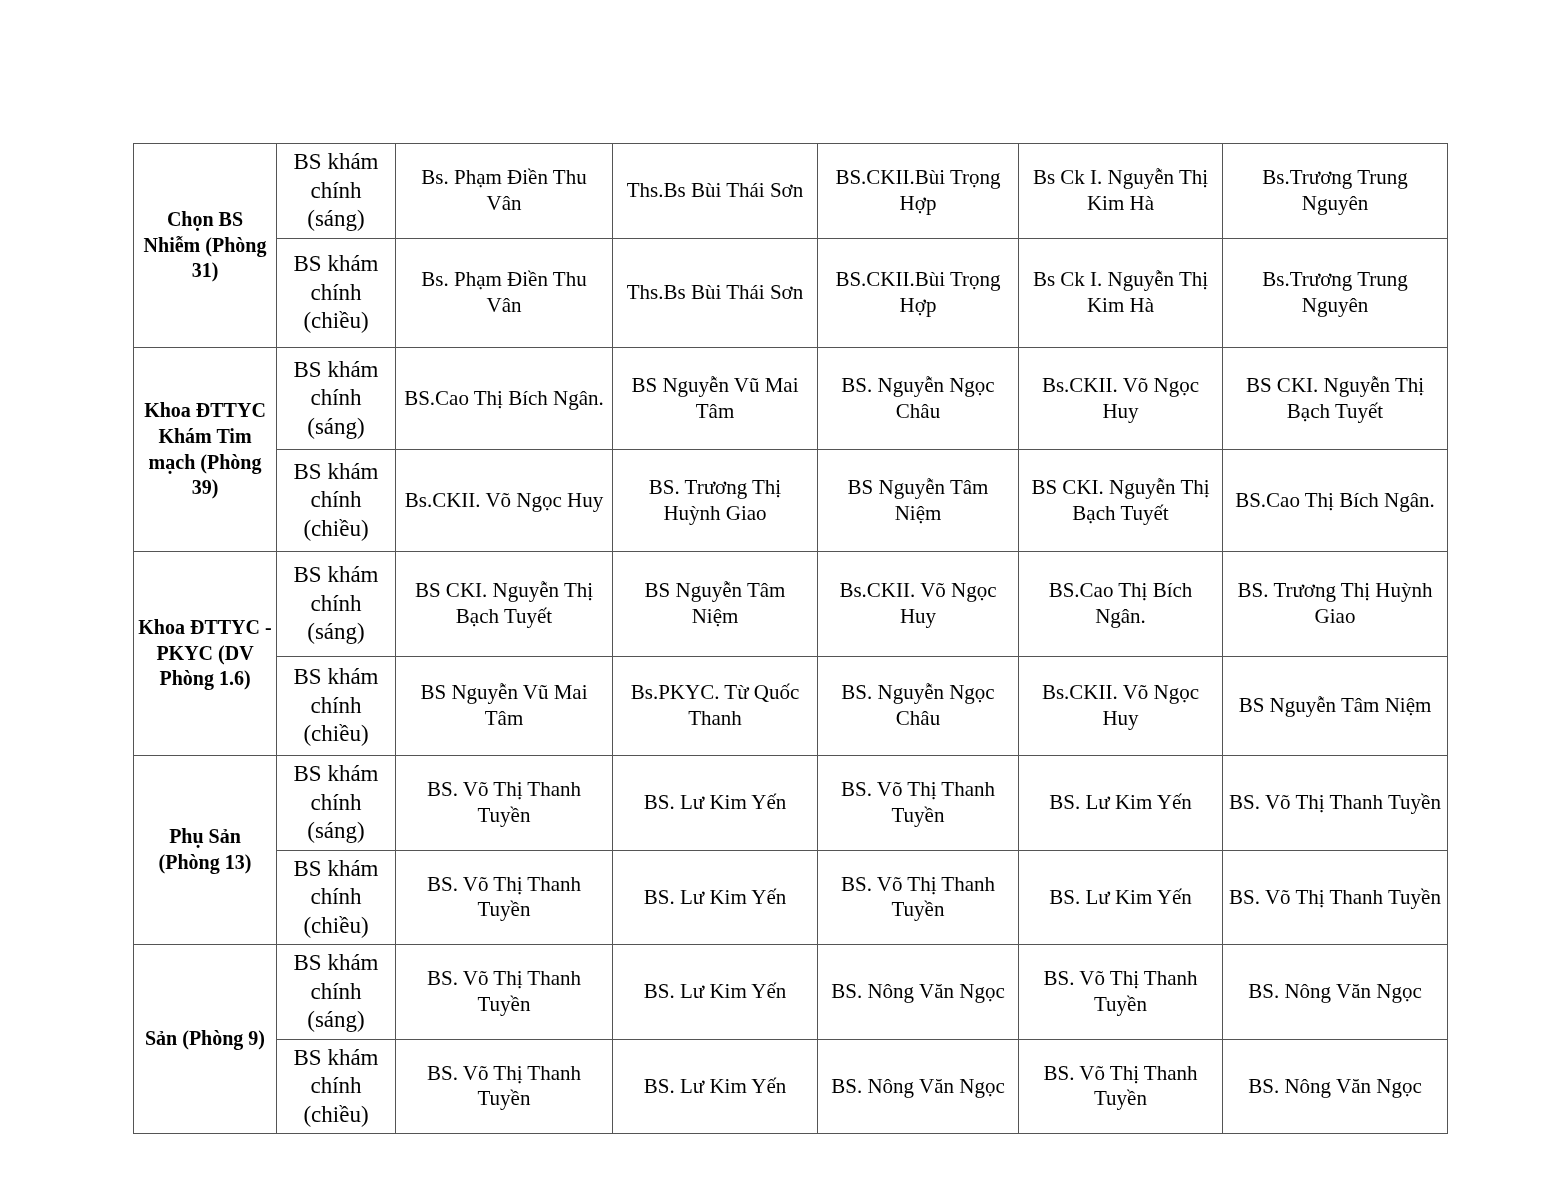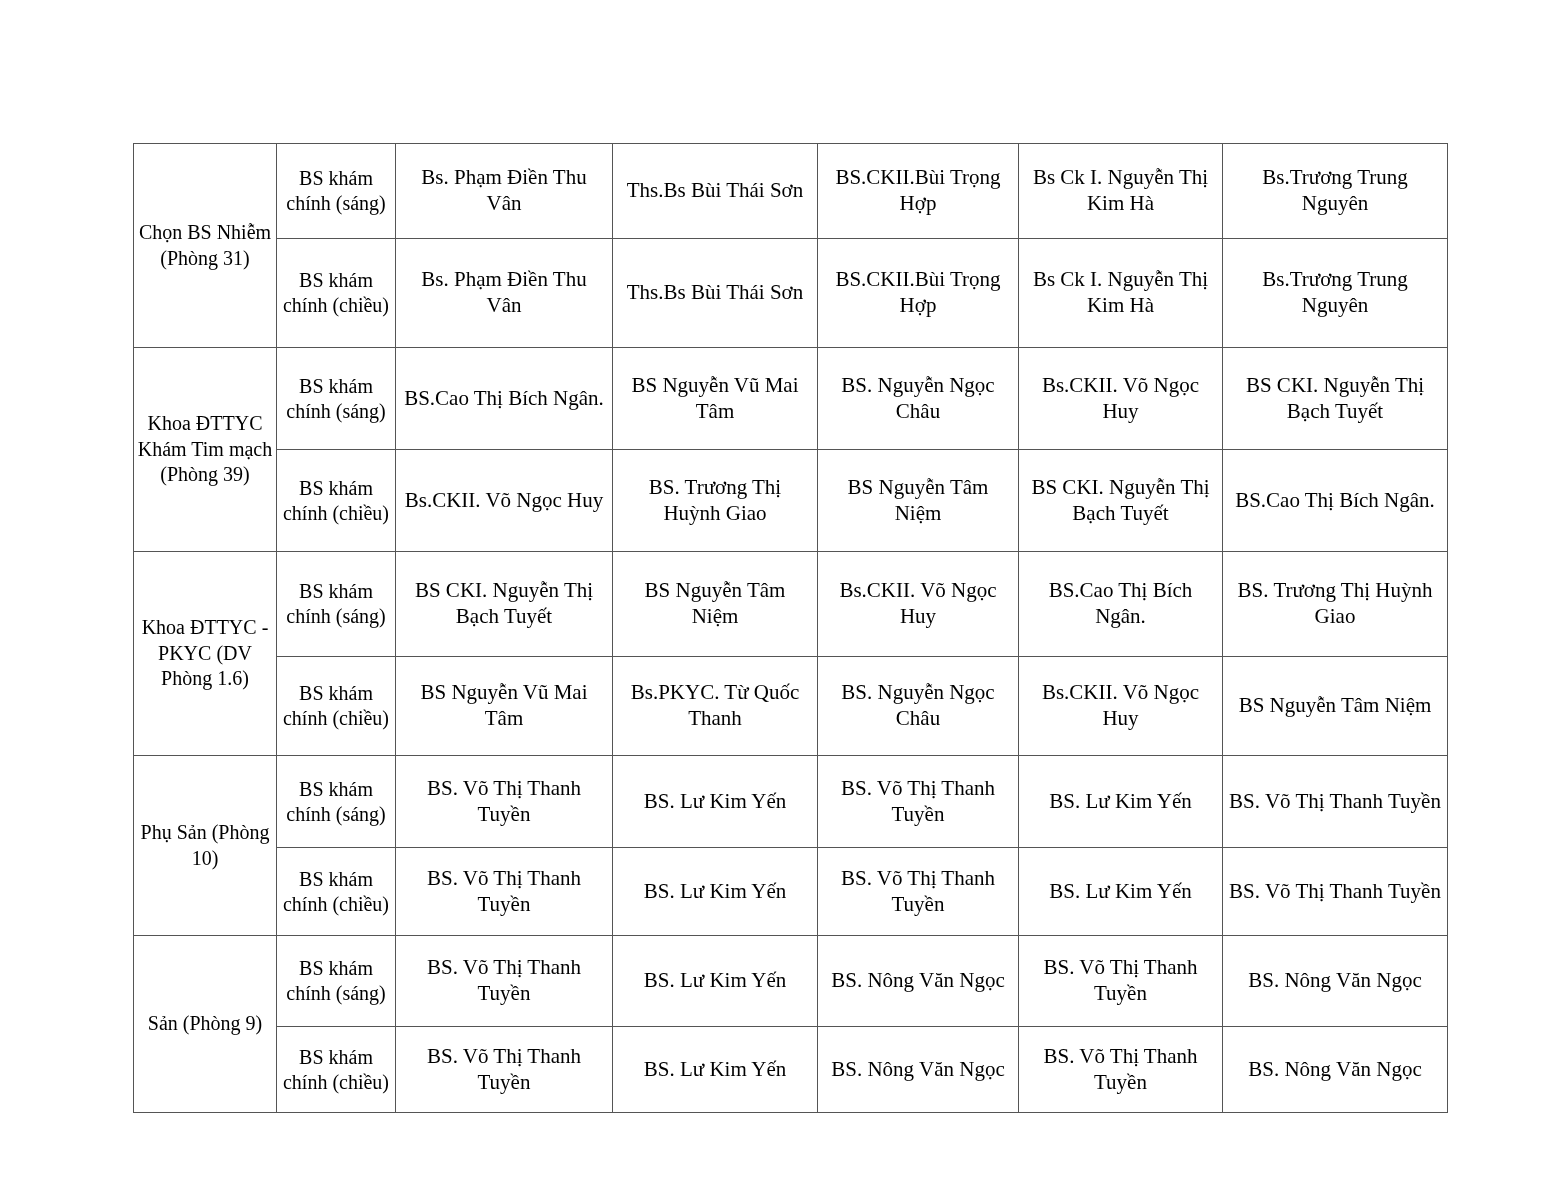--- a/index.html
+++ b/index.html
@@ -31,27 +31,27 @@
   .schedule-table td {
     border: 1px solid #555555;
     padding: 4px 6px;
     text-align: center;
     vertical-align: middle;
     font-size: 20.5px;
     line-height: 1.22;
     font-weight: normal;
   }
   td.dept-cell {
-    font-weight: normal;
+    font-weight: bold;
     font-size: 20px;
     line-height: 1.28;
     padding: 4px 3px;
   }
   td.shift-cell {
-    font-size: 20px;
+    font-size: 23px;
     line-height: 1.24;
     padding: 4px 4px;
   }
   td.doctor-cell {
     font-size: 21px;
   }
   
   col.c-dept   { width: 143px; }
   col.c-shift  { width: 119px; }
   col.c-d1     { width: 217px; }
@@ -136,21 +136,21 @@
       <tr class="r-g3b">
         <td class="shift-cell">BS khám chính (chiều)</td>
         <td class="doctor-cell">BS Nguyễn Vũ Mai Tâm</td>
         <td class="doctor-cell">Bs.PKYC. Từ Quốc Thanh</td>
         <td class="doctor-cell">BS. Nguyễn Ngọc Châu</td>
         <td class="doctor-cell">Bs.CKII. Võ Ngọc Huy</td>
         <td class="doctor-cell">BS Nguyễn Tâm Niệm</td>
       </tr>
 
       <tr class="r-g4a">
-        <td class="dept-cell" rowspan="2">Phụ Sản (Phòng 10)</td>
+        <td class="dept-cell" rowspan="2">Phụ Sản (Phòng 13)</td>
         <td class="shift-cell">BS khám chính (sáng)</td>
         <td class="doctor-cell">BS. Võ Thị Thanh Tuyền</td>
         <td class="doctor-cell">BS. Lư Kim Yến</td>
         <td class="doctor-cell">BS. Võ Thị Thanh Tuyền</td>
         <td class="doctor-cell">BS. Lư Kim Yến</td>
         <td class="doctor-cell">BS. Võ Thị Thanh Tuyền</td>
       </tr>
       <tr class="r-g4b">
         <td class="shift-cell">BS khám chính (chiều)</td>
         <td class="doctor-cell">BS. Võ Thị Thanh Tuyền</td>

